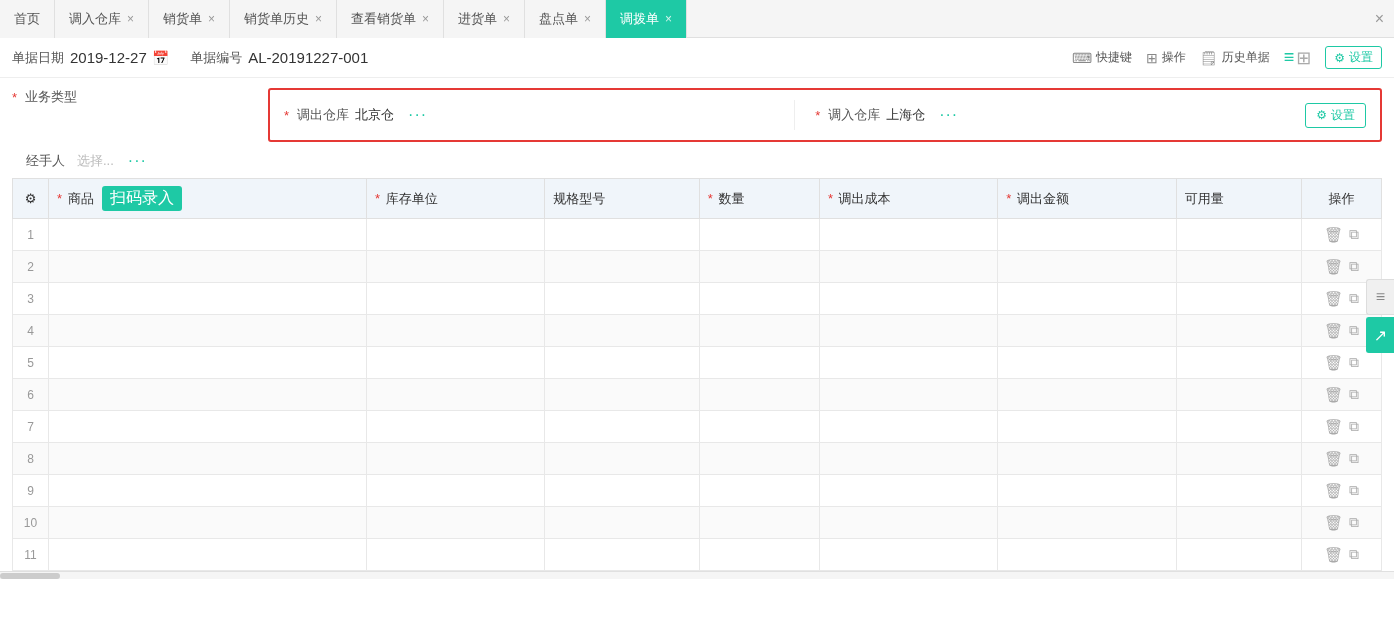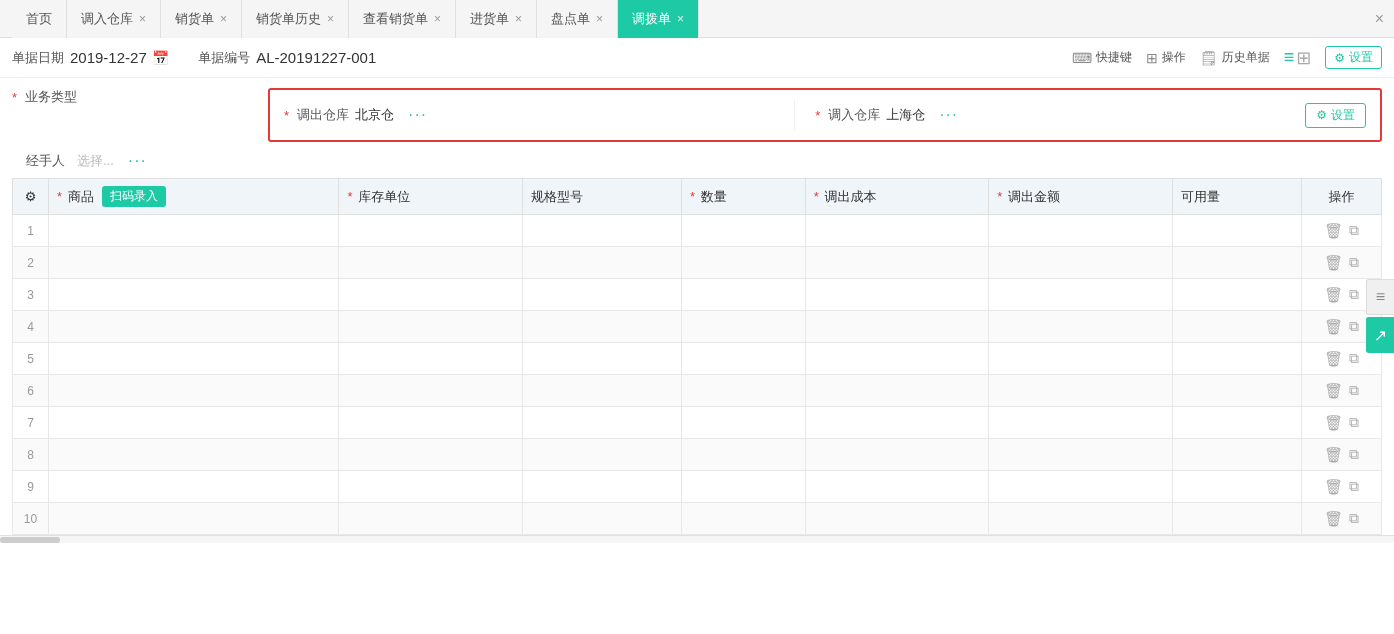--- a/index.html
+++ b/index.html
@@ -5,21 +5,21 @@
     * { box-sizing: border-box; margin: 0; padding: 0; }
     body { font-family: "Microsoft YaHei", Arial, sans-serif; font-size: 13px; color: #333; background: #fff; overflow: hidden; }
 
     
     .tab-bar {
       display: flex;
       align-items: center;
       border-bottom: 1px solid #e0e0e0;
       background: #f5f5f5;
       height: 38px;
-      padding-left: 12px;
+      padding-left: 0;
     }
     .tab-item {
       display: flex;
       align-items: center;
       padding: 0 14px;
       height: 38px;
       cursor: pointer;
       border-right: 1px solid #e0e0e0;
       font-size: 13px;
       color: #555;
@@ -46,21 +46,21 @@
       color: #999;
       cursor: pointer;
     }
 
     
     .toolbar-row {
       display: flex;
       align-items: center;
       padding: 8px 12px;
       border-bottom: 1px solid #eee;
-      gap: 28px;
+      gap: 20px;
     }
     .toolbar-field {
       display: flex;
       align-items: center;
       gap: 6px;
     }
     .toolbar-field label {
       color: #555;
       font-size: 13px;
       white-space: nowrap;
@@ -242,21 +242,21 @@
       color: #aaa;
       font-size: 15px;
     }
 
     .scan-btn {
       background: #1ec9a5;
       color: #fff;
       border: none;
       border-radius: 3px;
       padding: 2px 8px;
-      font-size: 12px;
+      font-size: 16px;
       cursor: pointer;
       margin-left: 4px;
     }
     th.gear-col { width: 36px; }
 
     
     .right-panel {
       position: fixed;
       right: 0;
       top: 50%;
@@ -614,20 +614,36 @@
           <td></td>
           <td></td>
           <td></td>
           <td class="ops-col">
             <div class="ops-icons">
               <span class="op-icon">🗑</span>
               <span class="op-icon" style="font-size: 14px;">⧉</span>
             </div>
           </td>
         </tr>
+        <tr>
+          <td class="num-col">11</td>
+          <td></td>
+          <td></td>
+          <td></td>
+          <td></td>
+          <td></td>
+          <td></td>
+          <td></td>
+          <td class="ops-col">
+            <div class="ops-icons">
+              <span class="op-icon">🗑</span>
+              <span class="op-icon" style="font-size: 14px;">⧉</span>
+            </div>
+          </td>
+        </tr>
       </tbody>
   </table>
 </div>
 
 <div class="scroll-row">
   <div class="scroll-thumb"></div>
 </div>
 
 <div class="right-panel">
   <div class="right-panel-btn">

